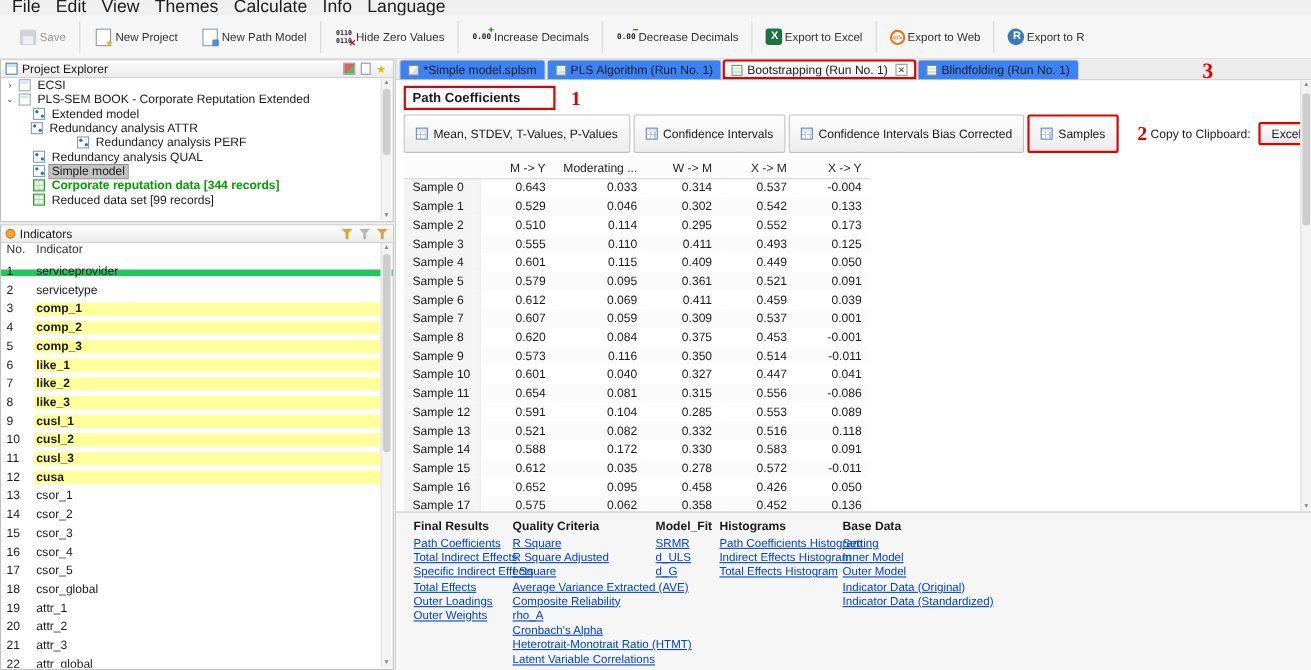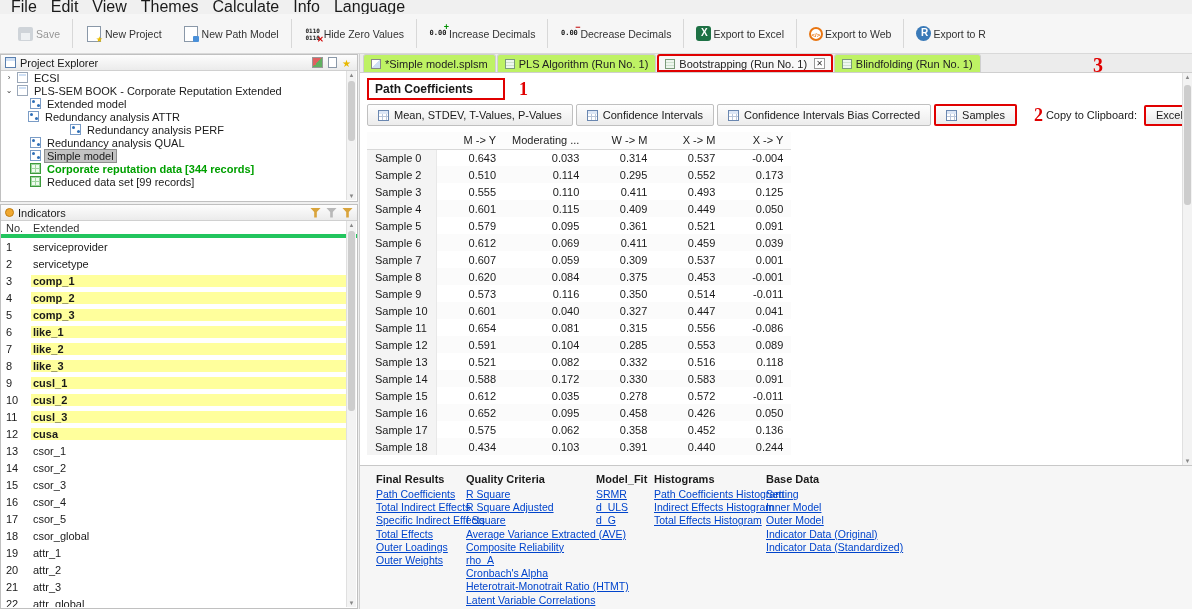--- a/index.html
+++ b/index.html
@@ -70,55 +70,55 @@
   .project-node-icon { border:1px solid #9aa7b8; background:#fff; }
   .project-node-icon::after { content:''; position:absolute; left:1px; top:1px; width:7px; height:2px; background:#cfe0f5; }
   .model-node-icon { border:1px solid #7a9cc6; background:#fff; }
   .model-node-icon::before { content:''; position:absolute; left:1px; top:1px; width:3px; height:3px; border-radius:50%; background:#2f6fb7; box-shadow:5px 4px 0 #2f6fb7; }
   .data-node-icon { border:1px solid #3c9a3c; background:#eefbee; background-image:linear-gradient(#9ed69e 0 1px,transparent 1px),linear-gradient(90deg,#9ed69e 0 1px,transparent 1px); background-size:4px 4px; }
   .tree-label { font-size:11px; padding:0 2px; }
   .tree-row.selected .tree-label { background:#c3c3c3; outline:1px solid #8e8e8e; }
   .tree-label.green { color:#00a000; font-weight:bold; }
 
   
-  .ind-head { height:17px; display:flex; align-items:flex-end; border-bottom:4px solid #22c55e; font-size:11px; color:#333; }
+  .ind-head { height:30px; display:flex; align-items:flex-start; border-bottom:6px solid #22c55e; font-size:11px; color:#333; }
   .c-no { width:30px; padding-left:5px; flex:0 0 auto; }
   .c-name { flex:1; padding-left:2px; overflow:hidden; white-space:nowrap; }
   .ind-rows { position:absolute; top:33px; left:0; right:10px; bottom:1px; overflow:hidden; }
   .ind-row { height:17px; display:flex; align-items:center; cursor:default; }
   .ind-row.hl .c-name { background:#ffff9c; font-weight:bold; }
 
   
   .sbar { position:absolute; width:10px; background:#f3f3f3; border-left:1px solid #e0e0e0; }
   .pe-sbar { right:1px; top:16px; bottom:1px; }
   .ind-sbar { right:1px; top:16px; bottom:1px; }
   .content-sbar { right:0; top:0; bottom:0; }
   .sarrow { position:absolute; left:0; width:9px; text-align:center; font-size:6px; color:#888; cursor:pointer; }
   .sarrow.up { top:1px; } .sarrow.down { bottom:1px; }
   .sthumb { position:absolute; left:1px; width:7px; background:#cdcdcd; border-radius:3px; cursor:grab; }
 
   
   .tabbar { position:absolute; top:0; left:0; right:0; height:19px; background:#ececec; border-bottom:1px solid #cfcfcf; display:flex; align-items:flex-end; padding-left:3px; }
-  .tab { height:18px; display:flex; align-items:center; gap:4px; padding:0 7px; font-size:11px; color:#222; background:#bef264; border:1px solid #cfcfcf; border-bottom:none; border-radius:3px 3px 0 0; margin-right:1px; white-space:nowrap; cursor:pointer; }
+  .tab { height:18px; display:flex; align-items:center; gap:4px; padding:0 7px; font-size:11px; color:#222; background:#3b82f6; border:1px solid #cfcfcf; border-bottom:none; border-radius:3px 3px 0 0; margin-right:1px; white-space:nowrap; cursor:pointer; }
   .tab.active { background:#f8f8f8; }
   .tab.ann-box { outline:2px solid #e00000; outline-offset:-2px; }
   .tab-icon { width:10px; height:10px; flex:0 0 auto; }
   .model-tab-icon { border:1px solid #888; background:linear-gradient(135deg,#fff 50%,#cfe0f5 50%); }
   .calc-tab-icon { border:1px solid #7a9a7a; background:repeating-linear-gradient(0deg,#eef6ee 0 2px,#cfe3cf 2px 3px); }
   .tab-close { font-size:8px; line-height:9px; border:1px solid #999; background:#fff; color:#333; padding:0 1px; margin-left:3px; cursor:pointer; }
 
   
   .content { position:absolute; top:19px; left:0; right:0; bottom:144px; background:#fff; overflow:hidden; }
   .title-row { margin:5px 0 2px 7px; display:flex; align-items:center; }
   .path-title { font-weight:bold; font-size:12px; border:2px solid #e00000; padding:2px 30px 2px 6px; }
   .ann-num { color:#e00000; font-weight:bold; font-size:18px; margin-left:14px; font-family:"Liberation Serif", serif; }
   .ann-n3 { position:absolute; left:733px; top:0px; color:#e00000; font-weight:bold; font-size:20px; font-family:"Liberation Serif", serif; z-index:5; }
 
   .subtabs { display:flex; align-items:center; margin:4px 16px 6px 7px; gap:3px; }
-  .subtab { display:flex; align-items:center; gap:5px; height:22px; padding:0 10px; background:linear-gradient(#fefefe,#ececec); border:1px solid #c0c0c0; border-radius:2px; font-size:11px; white-space:nowrap; cursor:pointer; }
+  .subtab { display:flex; align-items:center; gap:5px; height:35px; padding:0 10px; background:linear-gradient(#fefefe,#ececec); border:1px solid #c0c0c0; border-radius:2px; font-size:11px; white-space:nowrap; cursor:pointer; }
   .subtab.ann-box2 { border:2px solid #e00000; }
   .grid-icon { width:11px; height:11px; border:1px solid #6a87b0; background:
       linear-gradient(#dce6f5 0 3px, rgba(0,0,0,0) 3px),
       repeating-linear-gradient(90deg, rgba(0,0,0,0) 0 3px, #b9c6da 3px 4px),
       repeating-linear-gradient(0deg, rgba(0,0,0,0) 0 3px, #b9c6da 3px 4px), #fff; }
   .copy-label { margin-left:auto; font-size:11px; padding-right:4px; white-space:nowrap; }
   .copy-btn { height:21px; padding:0 10px; background:linear-gradient(#fefefe,#e8e8e8); border:1px solid #b5b5b5; border-radius:2px; font-size:11px; display:flex; align-items:center; white-space:nowrap; cursor:pointer; }
   .copy-btn.ann-box2 { border:2px solid #e00000; }
 
   .results { border-collapse:collapse; margin-left:7px; font-size:11px; table-layout:fixed; }
@@ -272,21 +272,21 @@
           <span class="mini ind-dot-icon"></span>
           <span class="ph-title">Indicators</span>
           <span class="ph-actions">
             <span class="funnel-icon"></span>
             <span class="funnel-icon f2"></span>
             <span class="funnel-icon"></span>
           </span>
         </div>
         <div class="ind-head">
             <span class="c-no">No.</span>
-            <span class="c-name">Extended</span>
+            <span class="c-name">Indicator</span>
           </div>
         <div class="ind-rows">
             <div class="ind-row">
               <span class="c-no">1</span>
               <span class="c-name">serviceprovider</span>
             </div>
             <div class="ind-row">
               <span class="c-no">2</span>
               <span class="c-name">servicetype</span>
             </div>
@@ -444,20 +444,28 @@
               </tr>
             </thead>
             <tbody>
               <tr class="rrow">
                 <td class="rlabel">Sample 0</td>
                 <td class="num">0.643</td>
                 <td class="num">0.033</td>
                 <td class="num">0.314</td>
                 <td class="num">0.537</td>
                 <td class="num">-0.004</td>
+              </tr>
+              <tr class="rrow">
+                <td class="rlabel">Sample 1</td>
+                <td class="num">0.529</td>
+                <td class="num">0.046</td>
+                <td class="num">0.302</td>
+                <td class="num">0.542</td>
+                <td class="num">0.133</td>
               </tr>
               <tr class="rrow">
                 <td class="rlabel">Sample 2</td>
                 <td class="num">0.510</td>
                 <td class="num">0.114</td>
                 <td class="num">0.295</td>
                 <td class="num">0.552</td>
                 <td class="num">0.173</td>
               </tr>
               <tr class="rrow">

